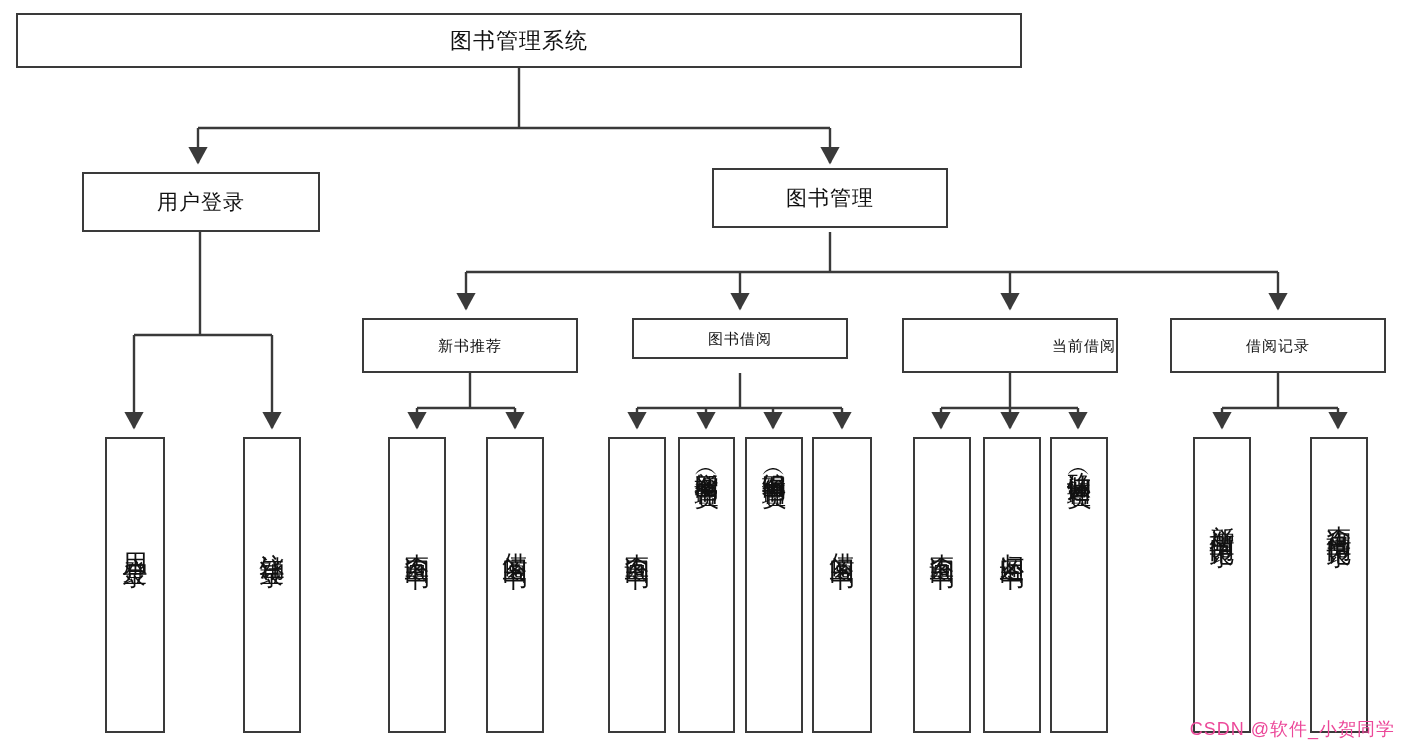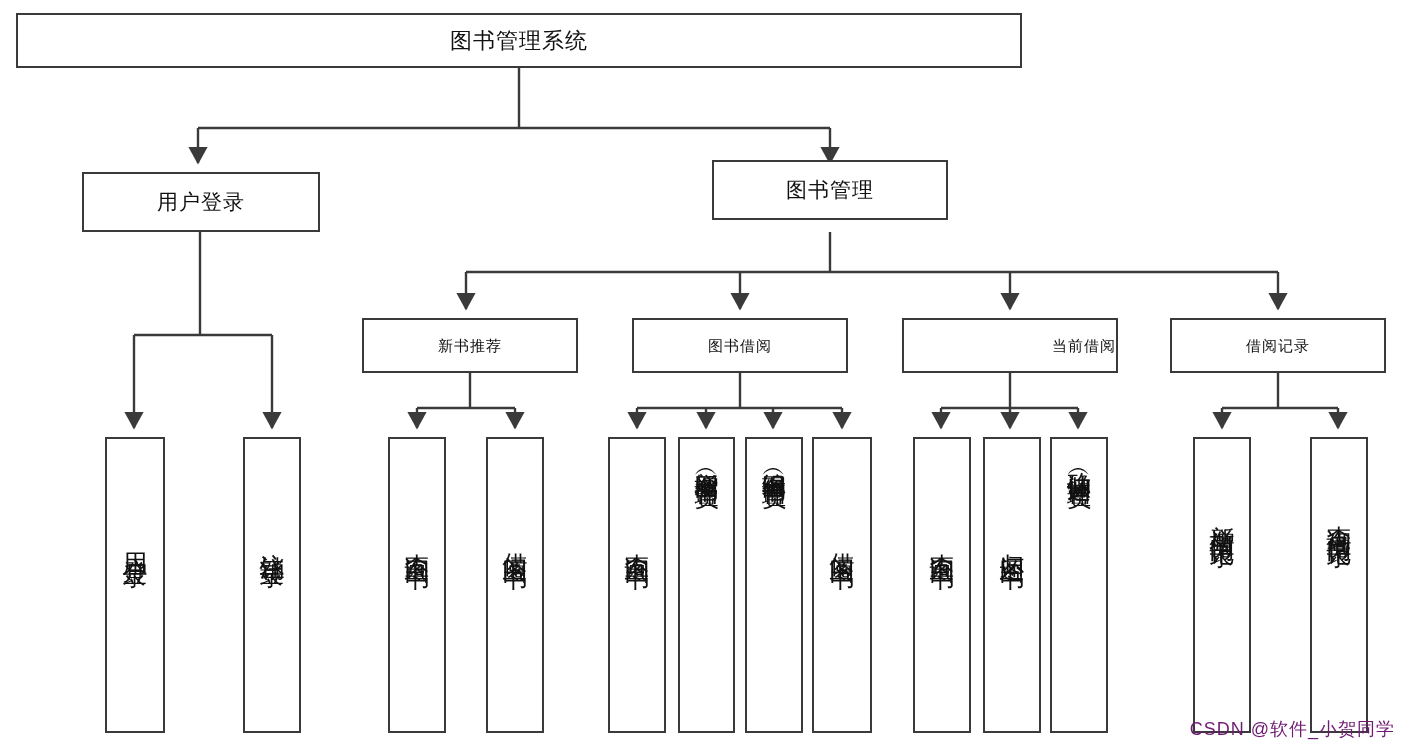--- a/index.html
+++ b/index.html
@@ -57,21 +57,21 @@
   }
   .leaf.tight .lbl{font-size:24px;letter-spacing:2px;}
   .leaf.mid  .lbl{padding-top:52px;}
   .leaf.mid2 .lbl{padding-top:80px;}
 
   
   #watermark{
     position:absolute;
     right:10px;bottom:6px;
     font-size:18px;
-    color:#701a75;
+    color:#ec4899;
     letter-spacing:1px;
     z-index:5;
     white-space:nowrap;
     pointer-events:none;
   }
 </style>
 </head>
 <body>
 
 <div id="diagram">
@@ -129,29 +129,29 @@
   </svg>
 
   <div class="node root" style="left:16px;top:13px;width:1006px;height:55px;">
     <span class="lbl">图书管理系统</span>
   </div>
 
   <div class="node lvl2" style="left:82px;top:172px;width:238px;height:60px;">
     <span class="lbl">用户登录</span>
   </div>
 
-  <div class="node lvl2" style="left:712px;top:160px;width:236px;height:60px;">
+  <div class="node lvl2" style="left:712px;top:168px;width:236px;height:60px;">
     <span class="lbl">图书管理</span>
   </div>
 
   <div class="node lvl3" style="left:362px;top:318px;width:216px;height:55px;">
     <span class="lbl">新书推荐</span>
   </div>
 
-  <div class="node lvl3" style="left:632px;top:318px;width:216px;height:55px;">
+  <div class="node lvl3" style="left:632px;top:318px;width:216px;height:41px;">
     <span class="lbl">图书借阅</span>
   </div>
 
   <div class="node lvl3" style="left:902px;top:318px;width:216px;height:55px;justify-content:flex-end;">
     <span class="lbl">当前借阅</span>
   </div>
 
   <div class="node lvl3" style="left:1170px;top:318px;width:216px;height:55px;">
     <span class="lbl">借阅记录</span>
   </div>

